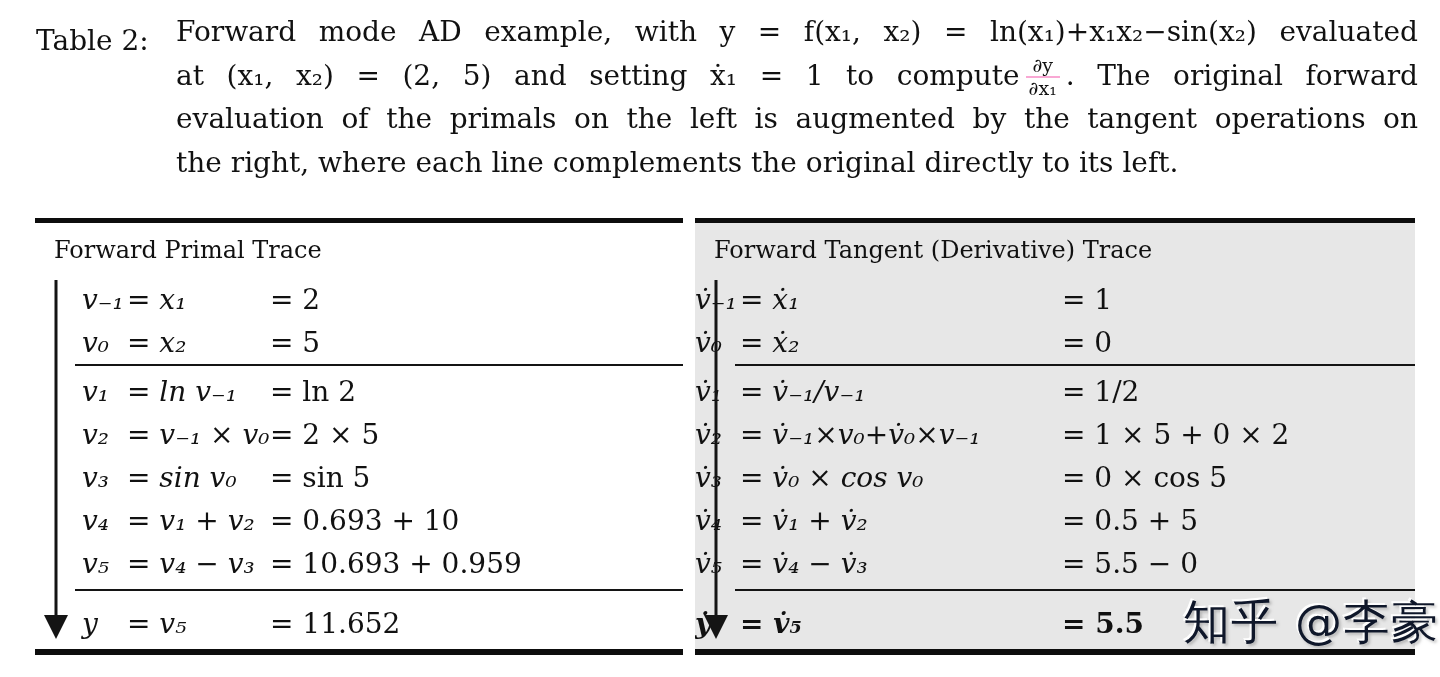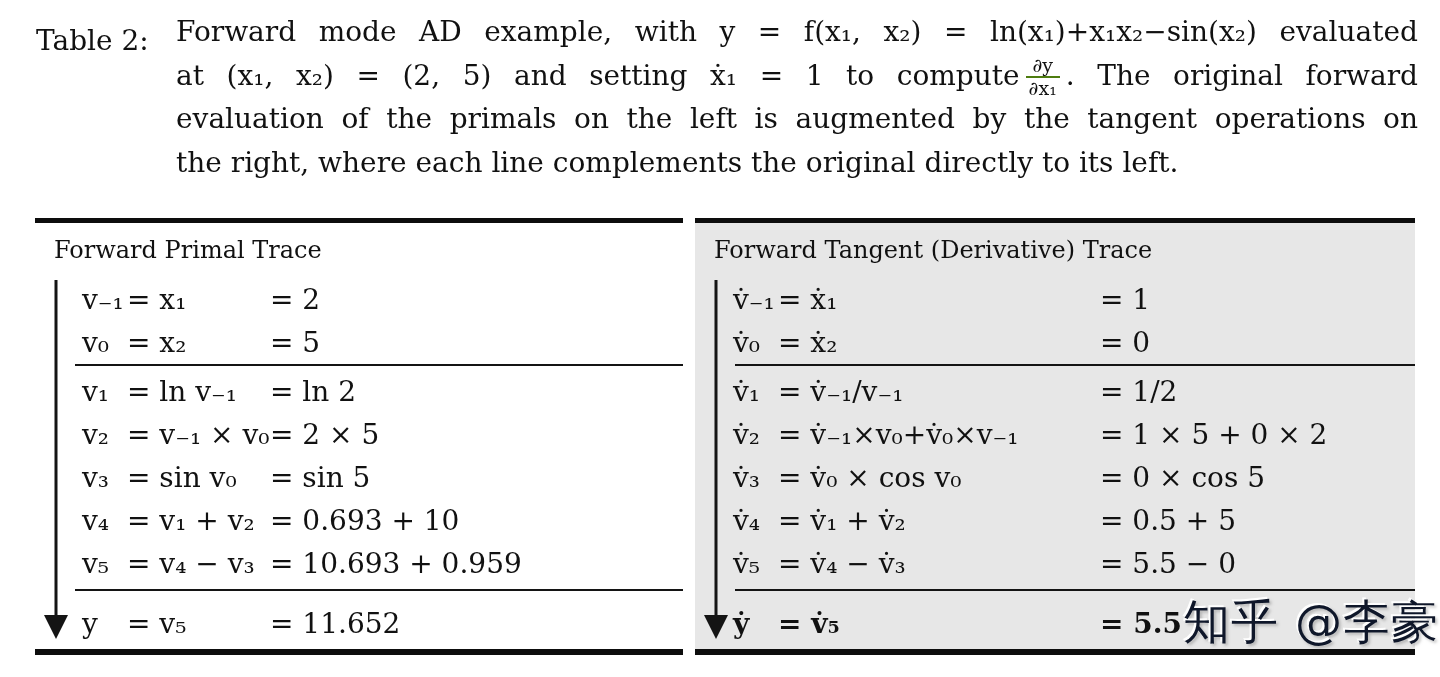--- a/index.html
+++ b/index.html
@@ -10,37 +10,37 @@
   
   .caption{position:absolute;left:36px;top:10px;width:1382px;display:flex;
     font-size:28px;line-height:43.5px;}
   .cap-label{width:140px;flex:none;margin-top:9px;}
   .cap-text{flex:1;}
   .cap-line{height:43.5px;white-space:nowrap;}
   .cap-line.just{text-align:justify;text-align-last:justify;white-space:normal;height:43.5px;overflow:visible;}
   .frac{display:inline-flex;flex-direction:column;align-items:center;vertical-align:middle;
     font-size:19px;line-height:1.0;margin:0 6px;}
   .frac .num{padding:0 3px 1px;}
-  .frac .den{border-top:2px solid #4d7c0f;padding:1px 3px 0;}
+  .frac .den{border-top:2px solid #f9a8d4;padding:1px 3px 0;}
   
   .panel{position:absolute;top:218px;height:437px;box-sizing:border-box;
     border-top:5px solid #0d0d0d;border-bottom:6px solid #0d0d0d;font-size:28px;}
   .panel.left{left:35px;width:648px;background:#ffffff;}
   .panel.right{left:695px;width:720px;background:#e7e7e7;}
   .panel-title{height:54px;display:flex;align-items:center;padding-left:19px;font-size:24px;}
   .section{overflow:hidden;}
   .section.s0{padding:0.5px 0;}
   .section.s1{padding:4px 0;}
   .section.s2{padding:11px 0 4px;}
   .midrule{height:2px;background:#141414;margin-left:40px;}
   .trow{display:grid;height:43px;line-height:43px;align-items:center;}
   .panel.left  .trow{grid-template-columns:45px 143px auto;padding-left:47px;}
-  .panel.right .trow{grid-template-columns:45px 322px auto;padding-left:38px;}
+  .panel.right .trow{grid-template-columns:45px 322px auto;}
   .trow.bold{font-weight:bold;}
-  .tvar,.texpr{white-space:nowrap;}
+  .tvar,.texpr{font-style:italic;white-space:nowrap;}
   .tval{font-style:normal;white-space:nowrap;}
   
   .arrow{position:absolute;left:8px;top:57px;bottom:10px;width:26px;}
   .arrow .shaft{position:absolute;left:50%;transform:translateX(-50%);top:0;bottom:18px;width:3px;background:#141414;}
   .arrow .head{position:absolute;bottom:0;left:50%;transform:translateX(-50%);width:0;height:0;
     border-left:12px solid transparent;border-right:12px solid transparent;border-top:24px solid #141414;}
   
   .watermark{position:absolute;left:1183px;top:596px;font-size:47px;line-height:52px;
     font-family:"DejaVu Sans",sans-serif;color:#0f172a;letter-spacing:1px;white-space:nowrap;
     text-shadow:-2px -2px 0 rgba(255,255,255,0.95), 2px 2px 3px rgba(130,130,130,0.5);}

